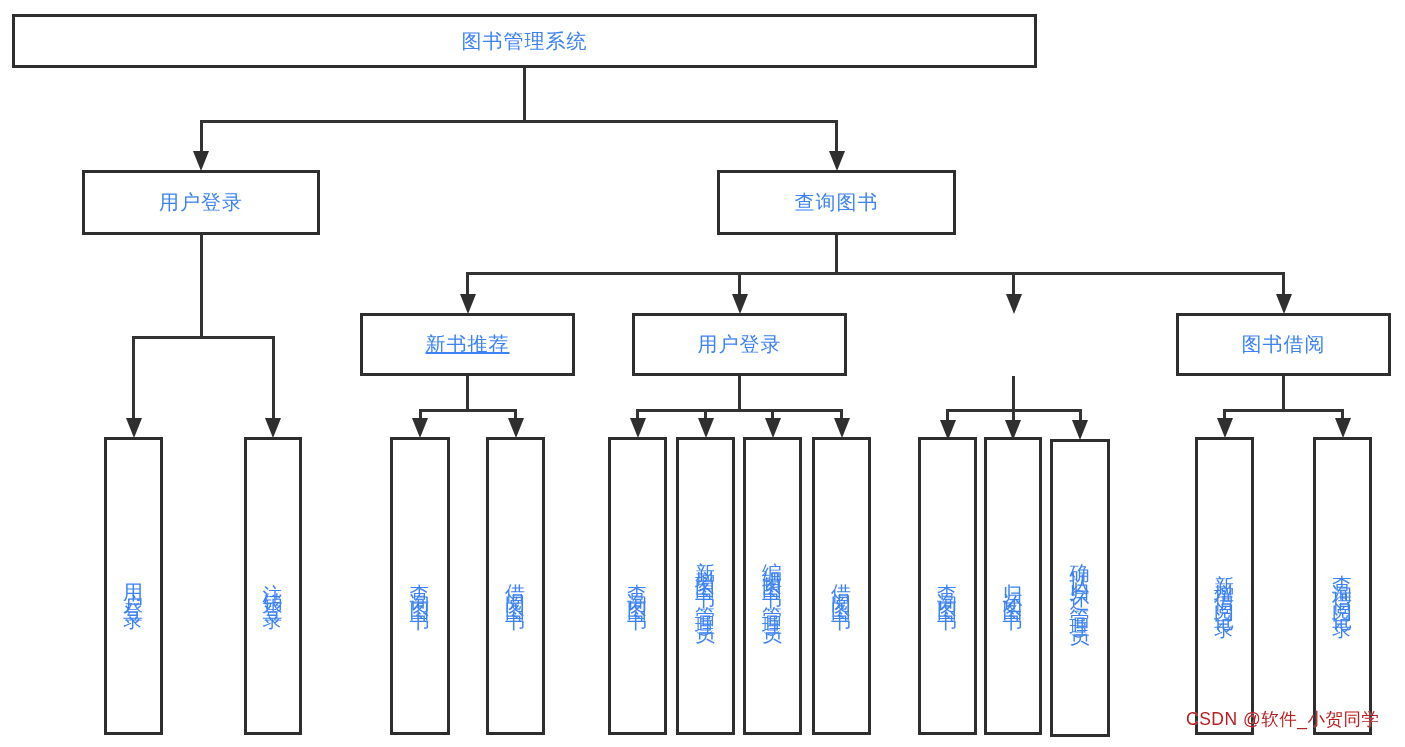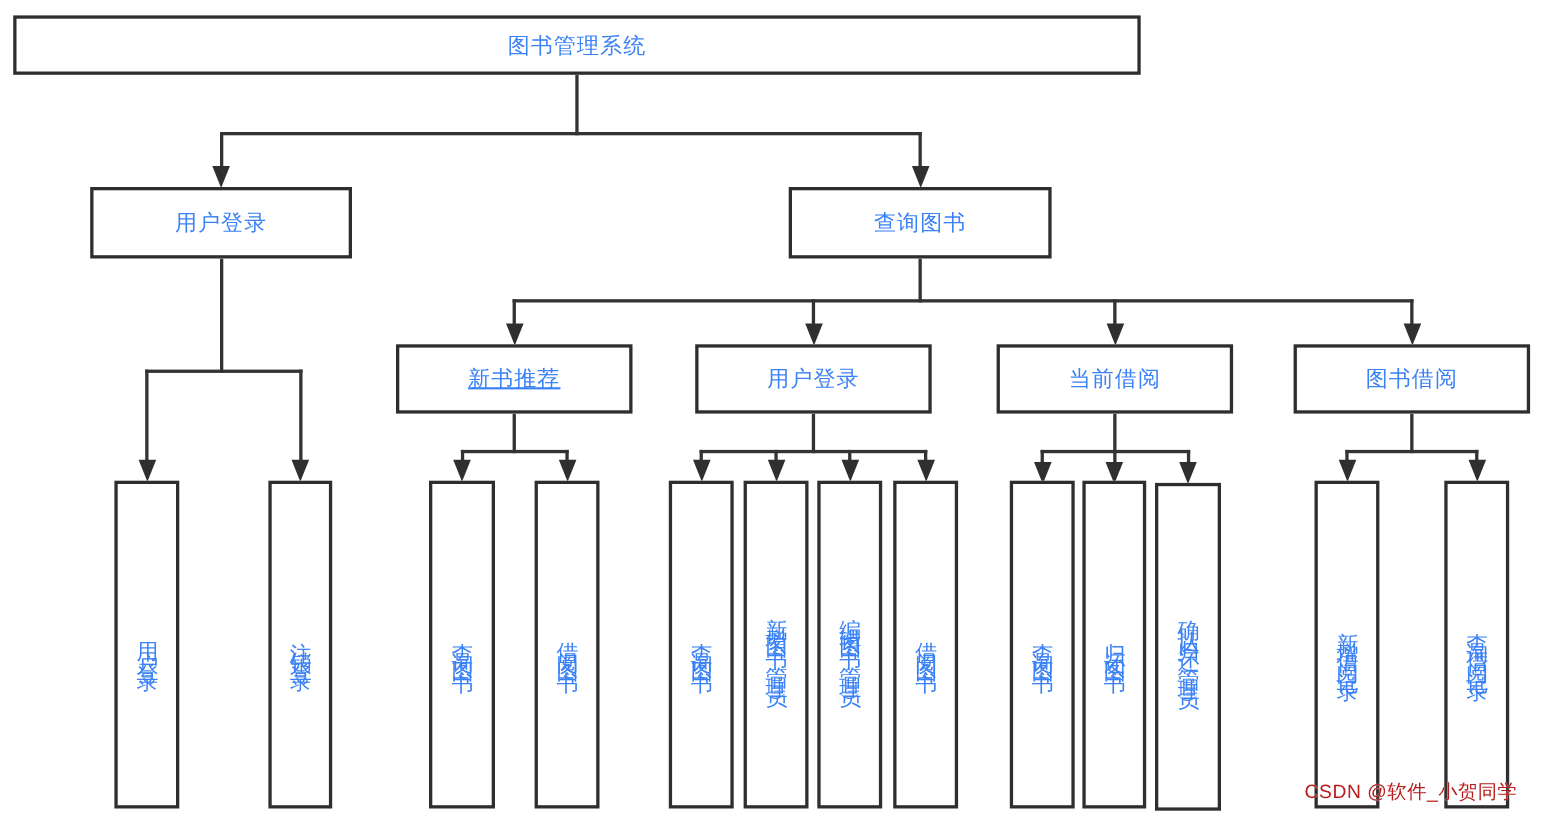--- a/index.html
+++ b/index.html
@@ -62,21 +62,20 @@
 
 <div id="canvas">
 
   <div class="node hbox" style="left:12px;top:14px;width:1025px;height:54px;">图书管理系统</div>
 
   <div class="node hbox" style="left:82px;top:170px;width:238px;height:65px;">用户登录</div>
   <div class="node hbox" style="left:717px;top:170px;width:239px;height:65px;">查询图书</div>
 
   <div class="node hbox" style="left:360px;top:313px;width:215px;height:63px;text-decoration:underline;">新书推荐</div>
   <div class="node hbox" style="left:632px;top:313px;width:215px;height:63px;">用户登录</div>
-  <div class="node hbox" style="left:906px;top:313px;width:215px;height:63px;">当前借阅</div>
   <div class="node hbox" style="left:1176px;top:313px;width:215px;height:63px;">图书借阅</div>
 
   <div class="node vbox" style="left:104px;top:437px;width:59px;height:298px;">用户登录</div>
   <div class="node vbox" style="left:244px;top:437px;width:58px;height:298px;">注销登录</div>
 
   <div class="node vbox" style="left:390px;top:437px;width:60px;height:298px;">查询图书</div>
   <div class="node vbox" style="left:486px;top:437px;width:59px;height:298px;">借阅图书</div>
 
   <div class="node vbox" style="left:608px;top:437px;width:59px;height:298px;">查询图书</div>
   <div class="node vbox" style="left:676px;top:437px;width:59px;height:298px;">新增图书（管理员）</div>

